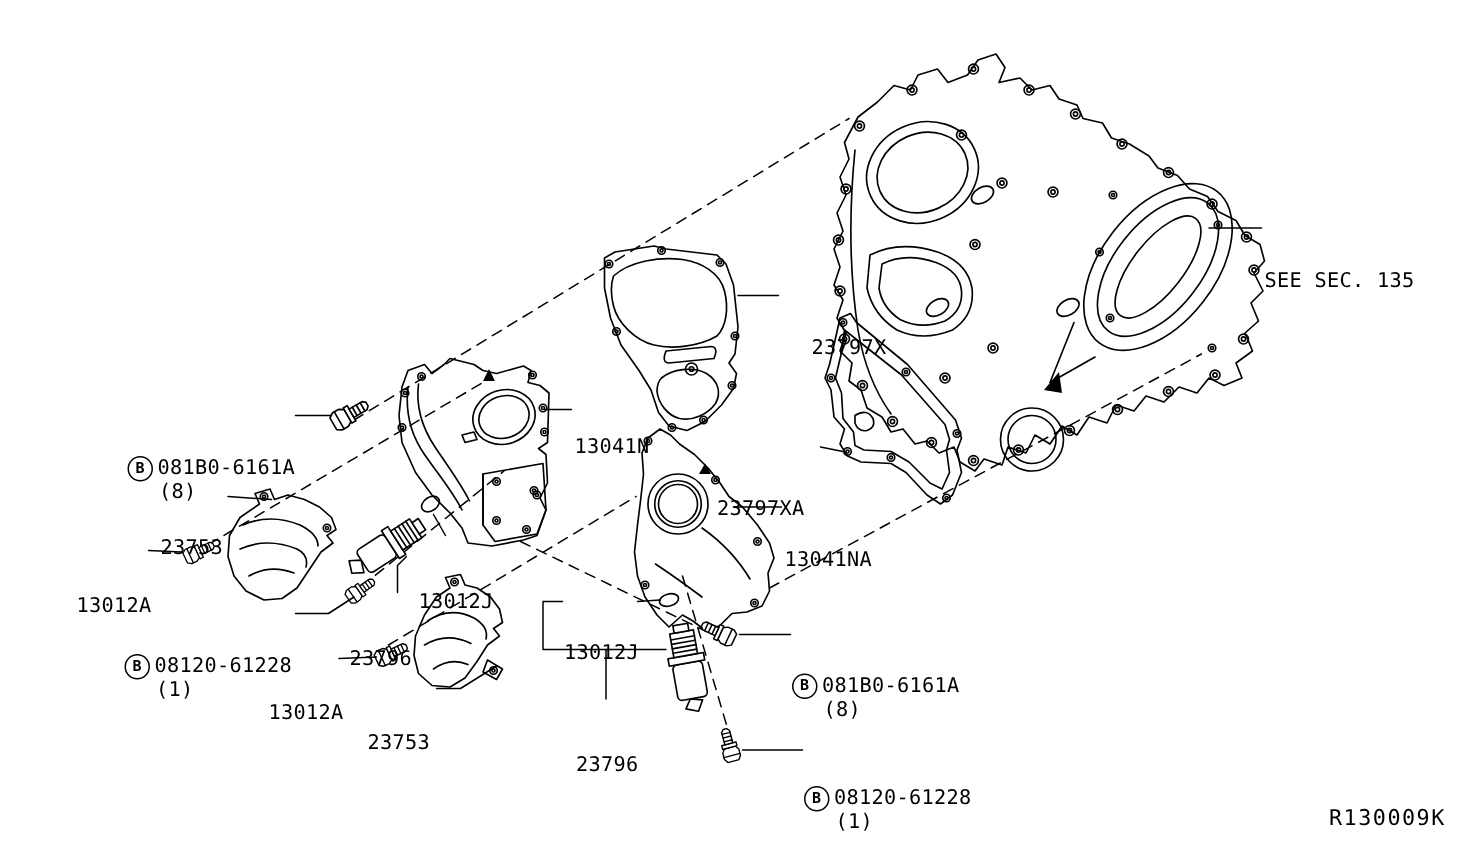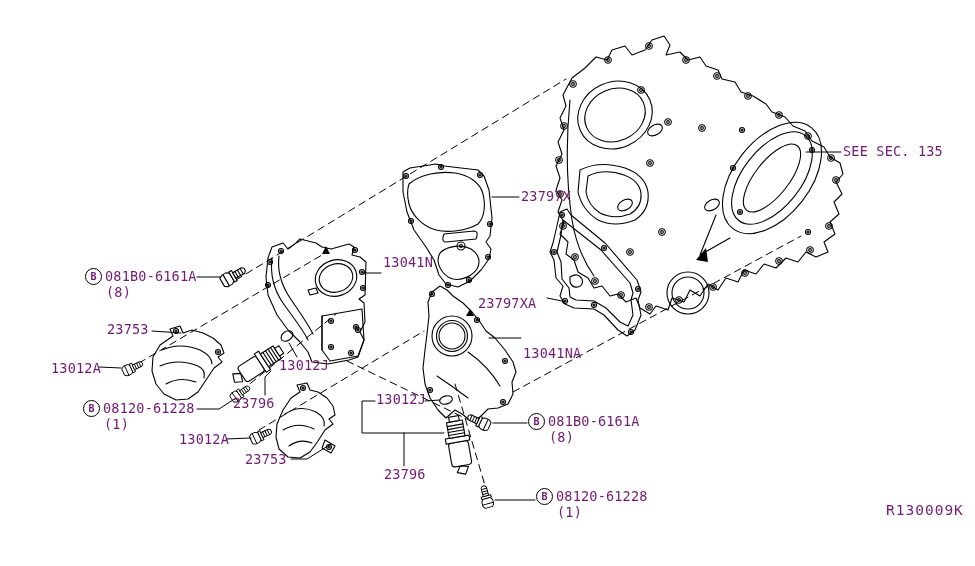--- a/index.html
+++ b/index.html
@@ -3,22 +3,22 @@
 <meta charset="utf-8">
 <style>
   html,body{margin:0;padding:0;background:#fff;}
   #canvas{
     position:relative;width:975px;height:566px;background:#ffffff;
     font-family:"DejaVu Sans Mono","Liberation Mono",monospace;
     overflow:hidden;
   }
   #art{position:absolute;left:0;top:0;}
   .lbl{
-    position:absolute;color:#701a75;font-size:13.5px;line-height:1.12;
-    white-space:nowrap;letter-spacing:0.2px;cursor:default;
+    position:absolute;color:#000000;font-size:13.5px;line-height:1.12;
+    white-space:nowrap;letter-spacing:0.2px;cursor:default;margin-top:36px;
   }
   .bwrap{display:flex;align-items:center;}
   .bcirc{
     display:inline-flex;width:15px;height:15px;border:1.4px solid #000;
     border-radius:50%;align-items:center;justify-content:center;
     font-size:10px;font-weight:bold;margin-right:3px;flex:none;
   }
   .qty{margin-left:21px;}
   .ref{font-size:14.5px;letter-spacing:1px;}
 </style>
@@ -294,25 +294,25 @@
   <div class="lbl" style="left:233px;top:396px">23796</div>
 
   <div class="lbl" style="left:279px;top:358px">13012J</div>
 
   <div class="lbl" style="left:179px;top:432px">13012A</div>
 
   <div class="lbl" style="left:245px;top:452px">23753</div>
 
   <div class="lbl" style="left:383px;top:255px">13041N</div>
 
-  <div class="lbl" style="left:521px;top:189px">23797X</div>
+  <div class="lbl" style="left:541px;top:189px">23797X</div>
 
   <div class="lbl" style="left:478px;top:296px">23797XA</div>
 
-  <div class="lbl" style="left:523px;top:346px">13041NA</div>
+  <div class="lbl" style="left:523px;top:330px">13041NA</div>
 
   <div class="lbl" style="left:376px;top:392px">13012J</div>
 
   <div class="lbl" style="left:384px;top:467px">23796</div>
 
   <div class="lbl" style="left:528px;top:413px">
     <div class="bwrap">
       <span class="bcirc">B</span>
       <span>081B0-6161A</span>
     </div>

